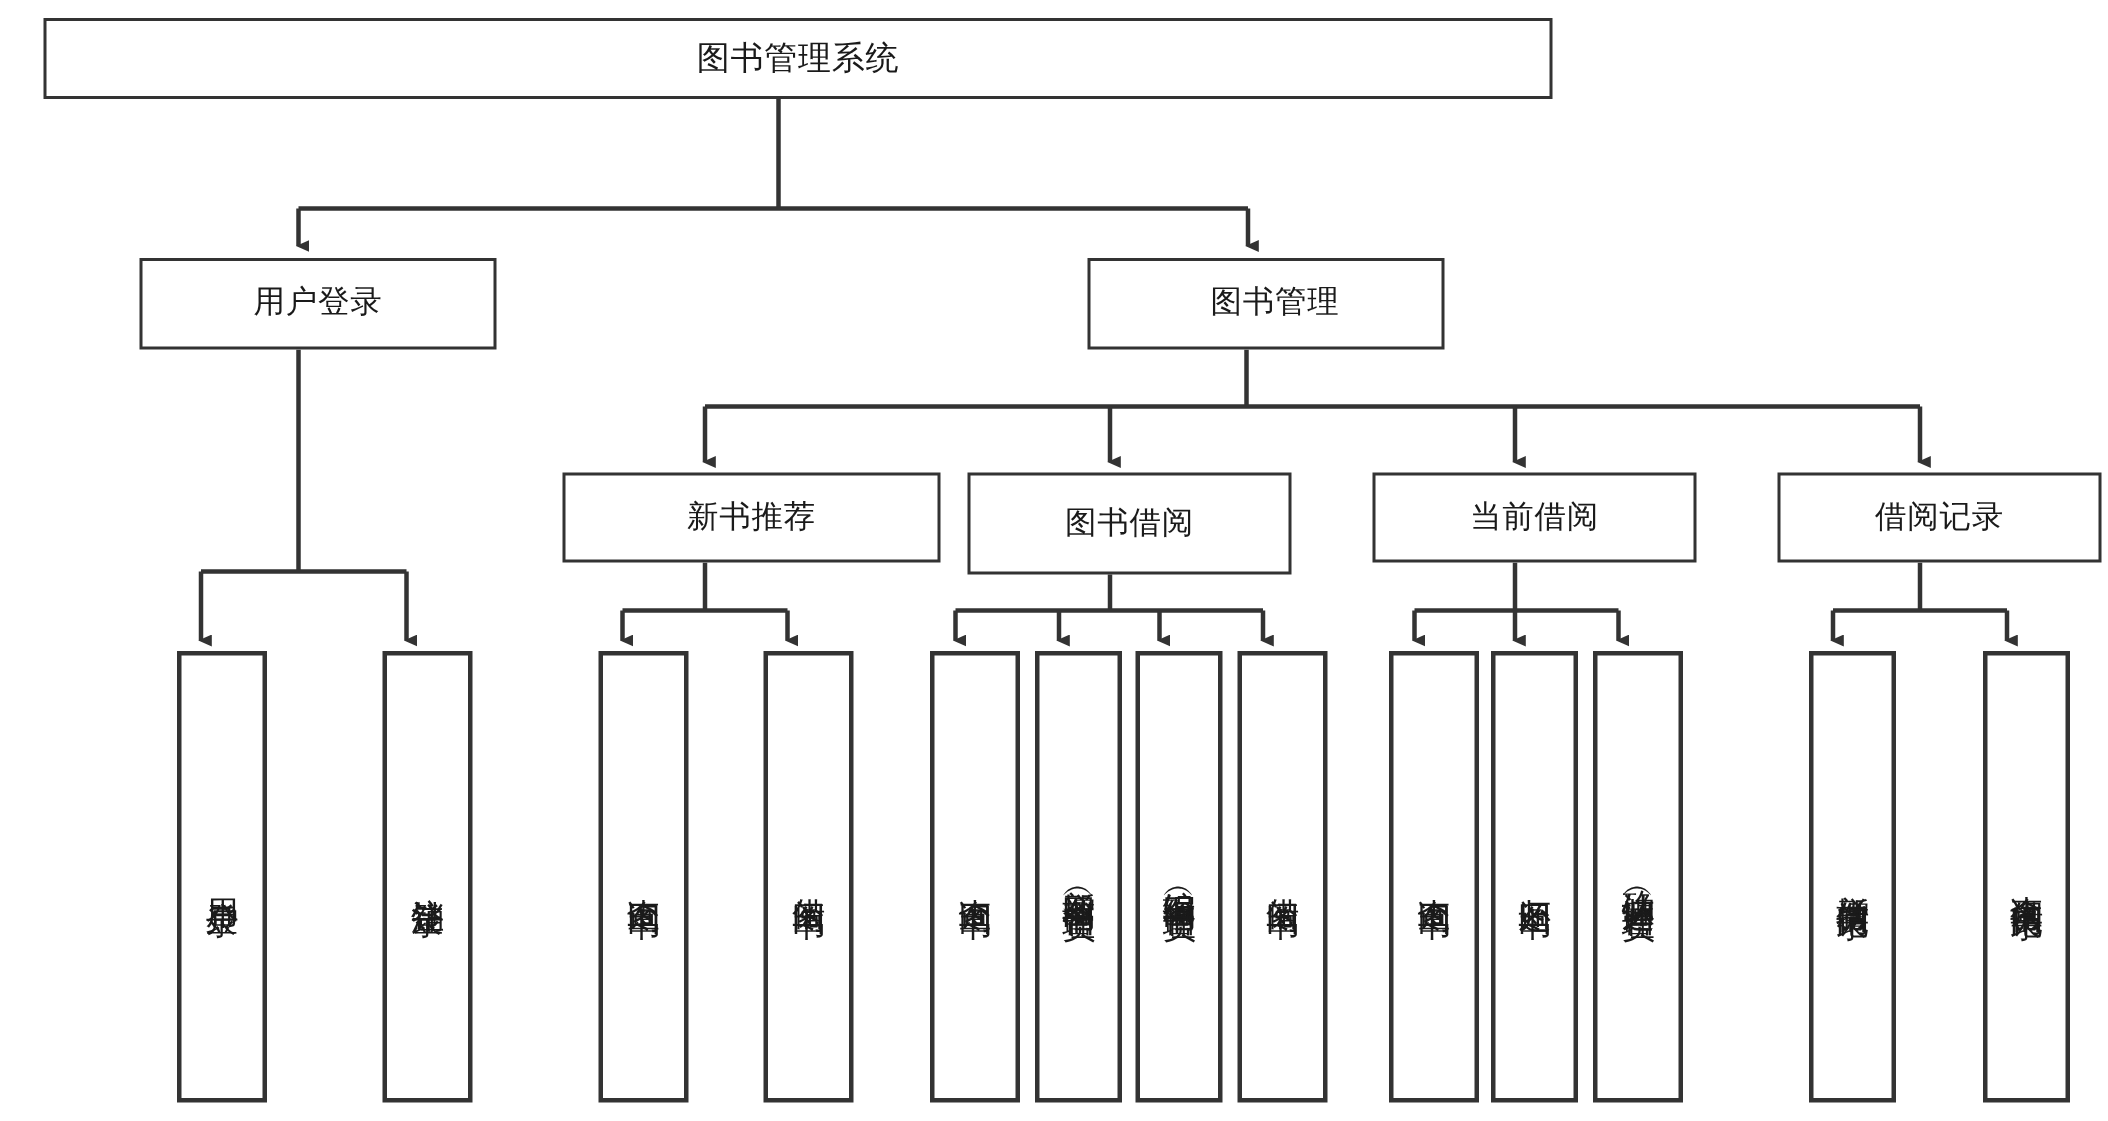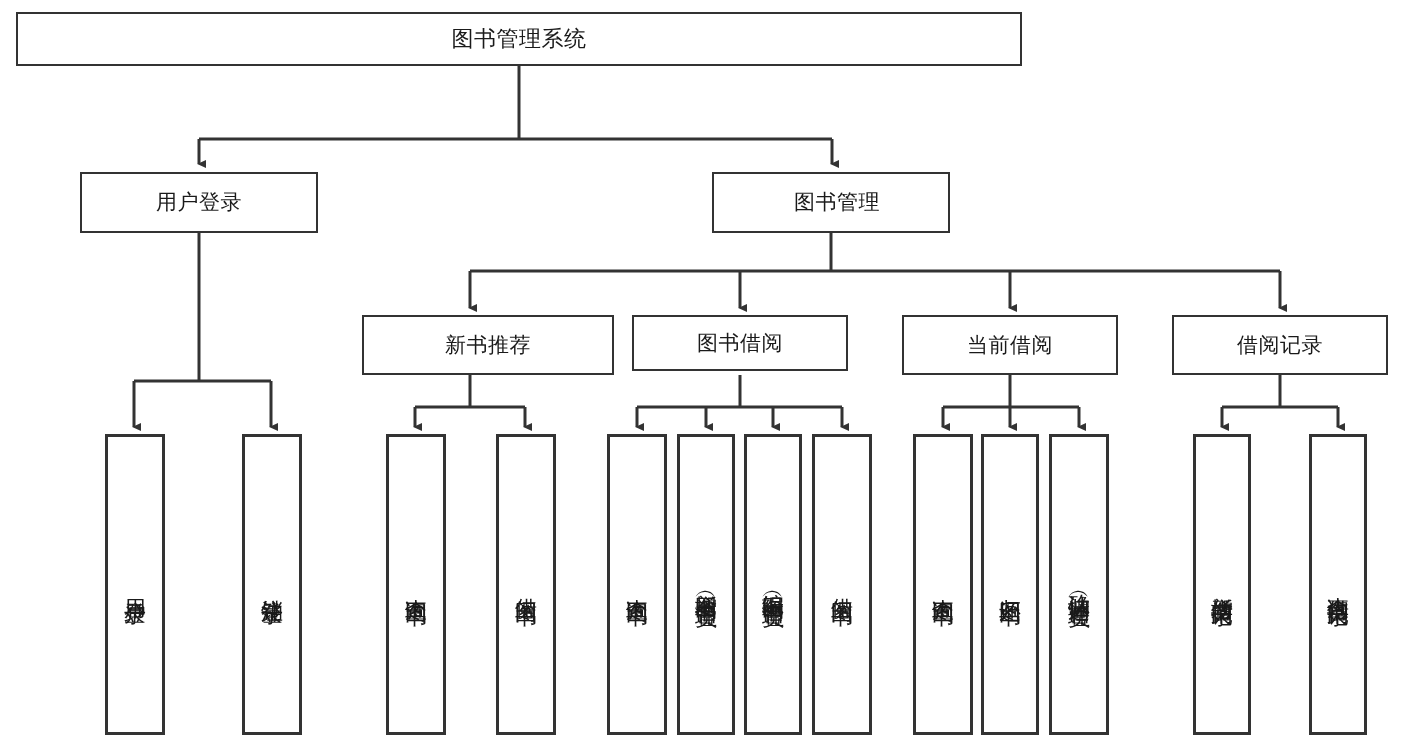--- a/index.html
+++ b/index.html
@@ -19,20 +19,21 @@
   }
   .node {
     position: absolute;
     box-sizing: border-box;
     border: 2px solid #333333;
     background: #ffffff;
     display: flex;
     align-items: center;
     justify-content: center;
     color: #1a1a1a;
+    margin-left: 13px;
   }
   .node .label {
     display: block;
     text-align: center;
     line-height: 1.18;
     white-space: nowrap;
   }
   
   .h-node .label {
     font-size: 21px;
@@ -133,21 +134,21 @@
   <div class="node h-node" style="left:80px; top:172px; width:238px; height:61px;">
     <span class="label">用户登录</span>
   </div>
   <div class="node h-node" style="left:712px; top:172px; width:238px; height:61px;padding-left:12px;">
     <span class="label">图书管理</span>
   </div>
 
   <div class="node h-node" style="left:362px; top:315px; width:252px; height:60px;">
     <span class="label">新书推荐</span>
   </div>
-  <div class="node h-node" style="left:632px; top:315px; width:216px; height:56px;">
+  <div class="node h-node" style="left:632px; top:315px; width:216px; height:68px;">
     <span class="label">图书借阅</span>
   </div>
   <div class="node h-node" style="left:902px; top:315px; width:216px; height:60px;">
     <span class="label">当前借阅</span>
   </div>
   <div class="node h-node" style="left:1172px; top:315px; width:216px; height:60px;">
     <span class="label">借阅记录</span>
   </div>
 
   <div class="node v-node" style="left:105px; top:434px; width:60px; height:301px;">

